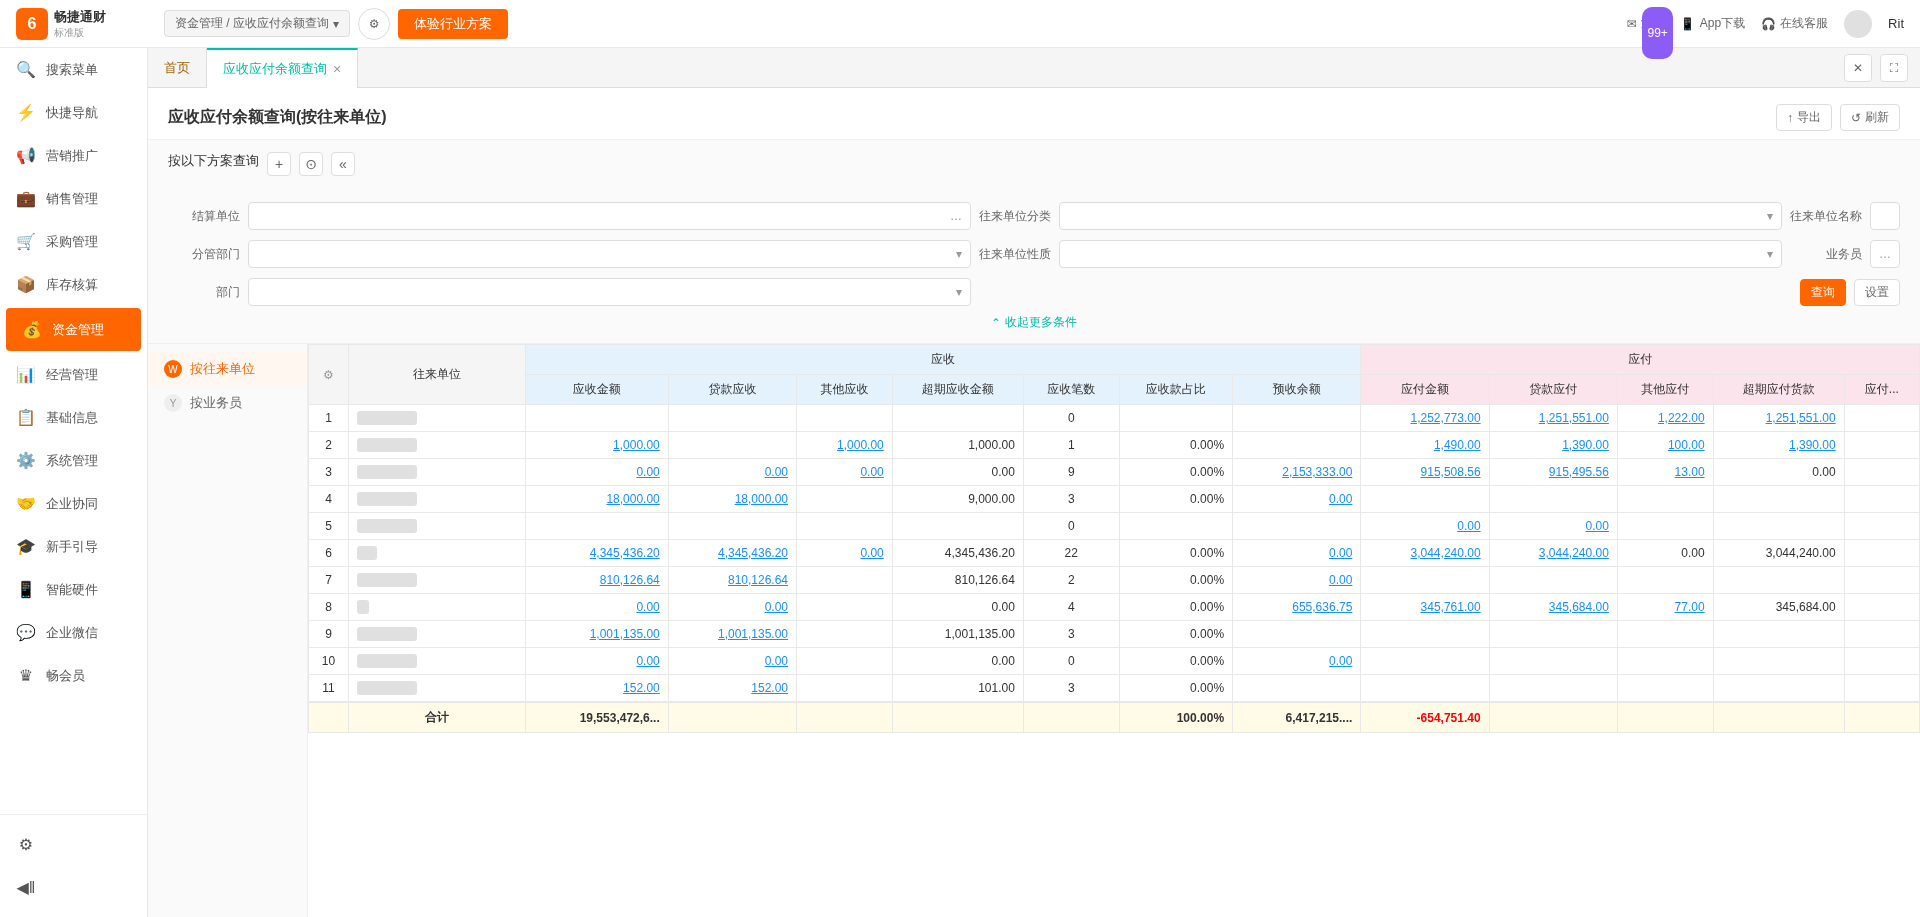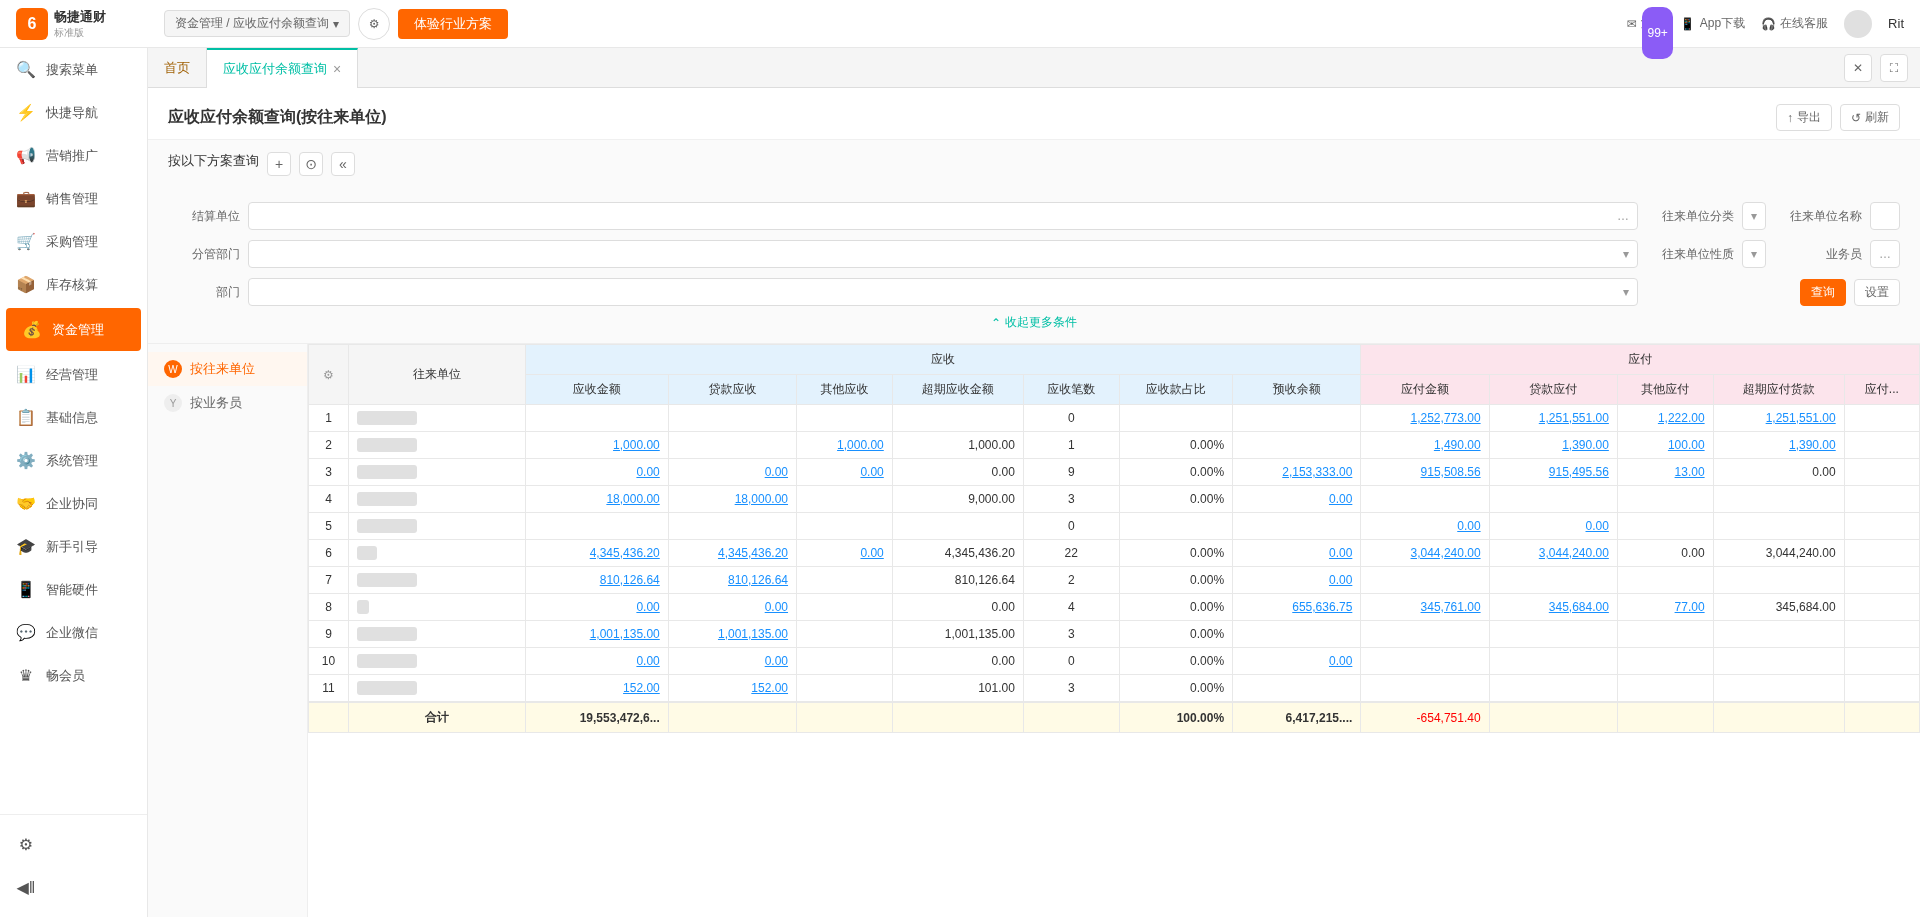--- a/index.html
+++ b/index.html
@@ -247,22 +247,22 @@
     }
     .filter-icon-btn {
       width: 24px; height: 24px;
       border: 1px solid #ddd;
       border-radius: 4px;
       display: flex; align-items: center; justify-content: center;
       cursor: pointer; color: #666; background: #fff; font-size: 14px;
     }
     .filter-rows {
       display: grid;
-      grid-template-columns: 1fr;
-      gap: 10px 24px;
+      grid-template-columns: 1fr 1fr;
+      gap: 10px 8px;
     }
     .filter-item {
       display: flex;
       align-items: center;
       gap: 8px;
     }
     .filter-item-label {
       font-size: 12px;
       color: #666;
       white-space: nowrap;
@@ -850,21 +850,21 @@
             <tr class="table-footer">
               <td></td>
               <td class="text-center" style="font-weight:bold;">合计</td>
               <td style="font-weight:bold; color:#333;">19,553,472,6...</td>
               <td></td>
               <td></td>
               <td></td>
               <td></td>
               <td style="font-weight:bold;">100.00%</td>
               <td style="font-weight:bold;margin-top:26px;">6,417,215....</td>
-              <td style="font-weight:normal; color:#f00;">-654,751.40</td>
+              <td style="font-weight:bold; color:#f00;">-654,751.40</td>
               <td></td>
               <td></td>
               <td></td>
               <td></td>
             </tr>
           </tfoot>
         </table>
       </div>
     </div>
   </div>

